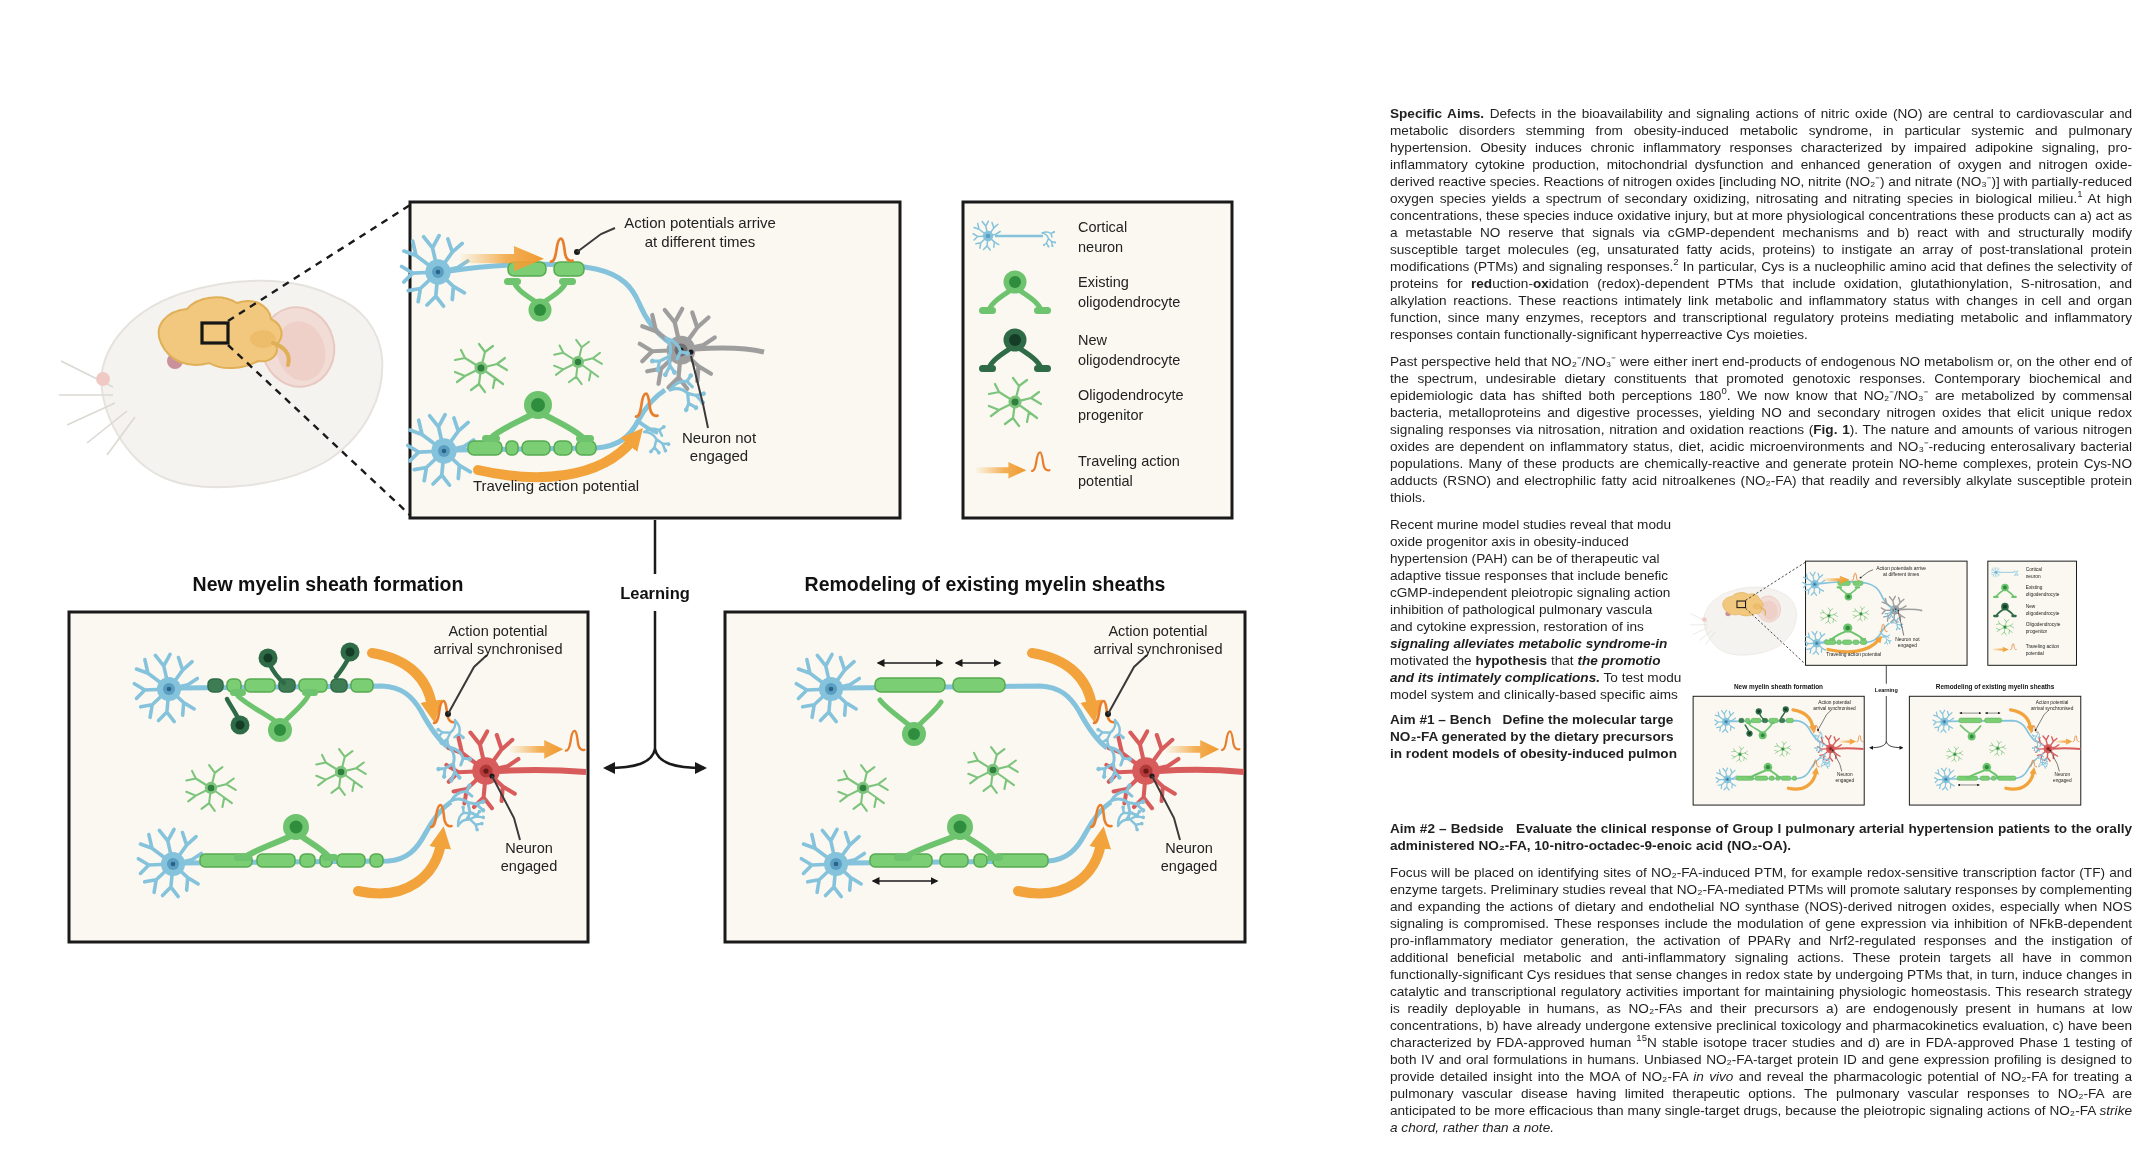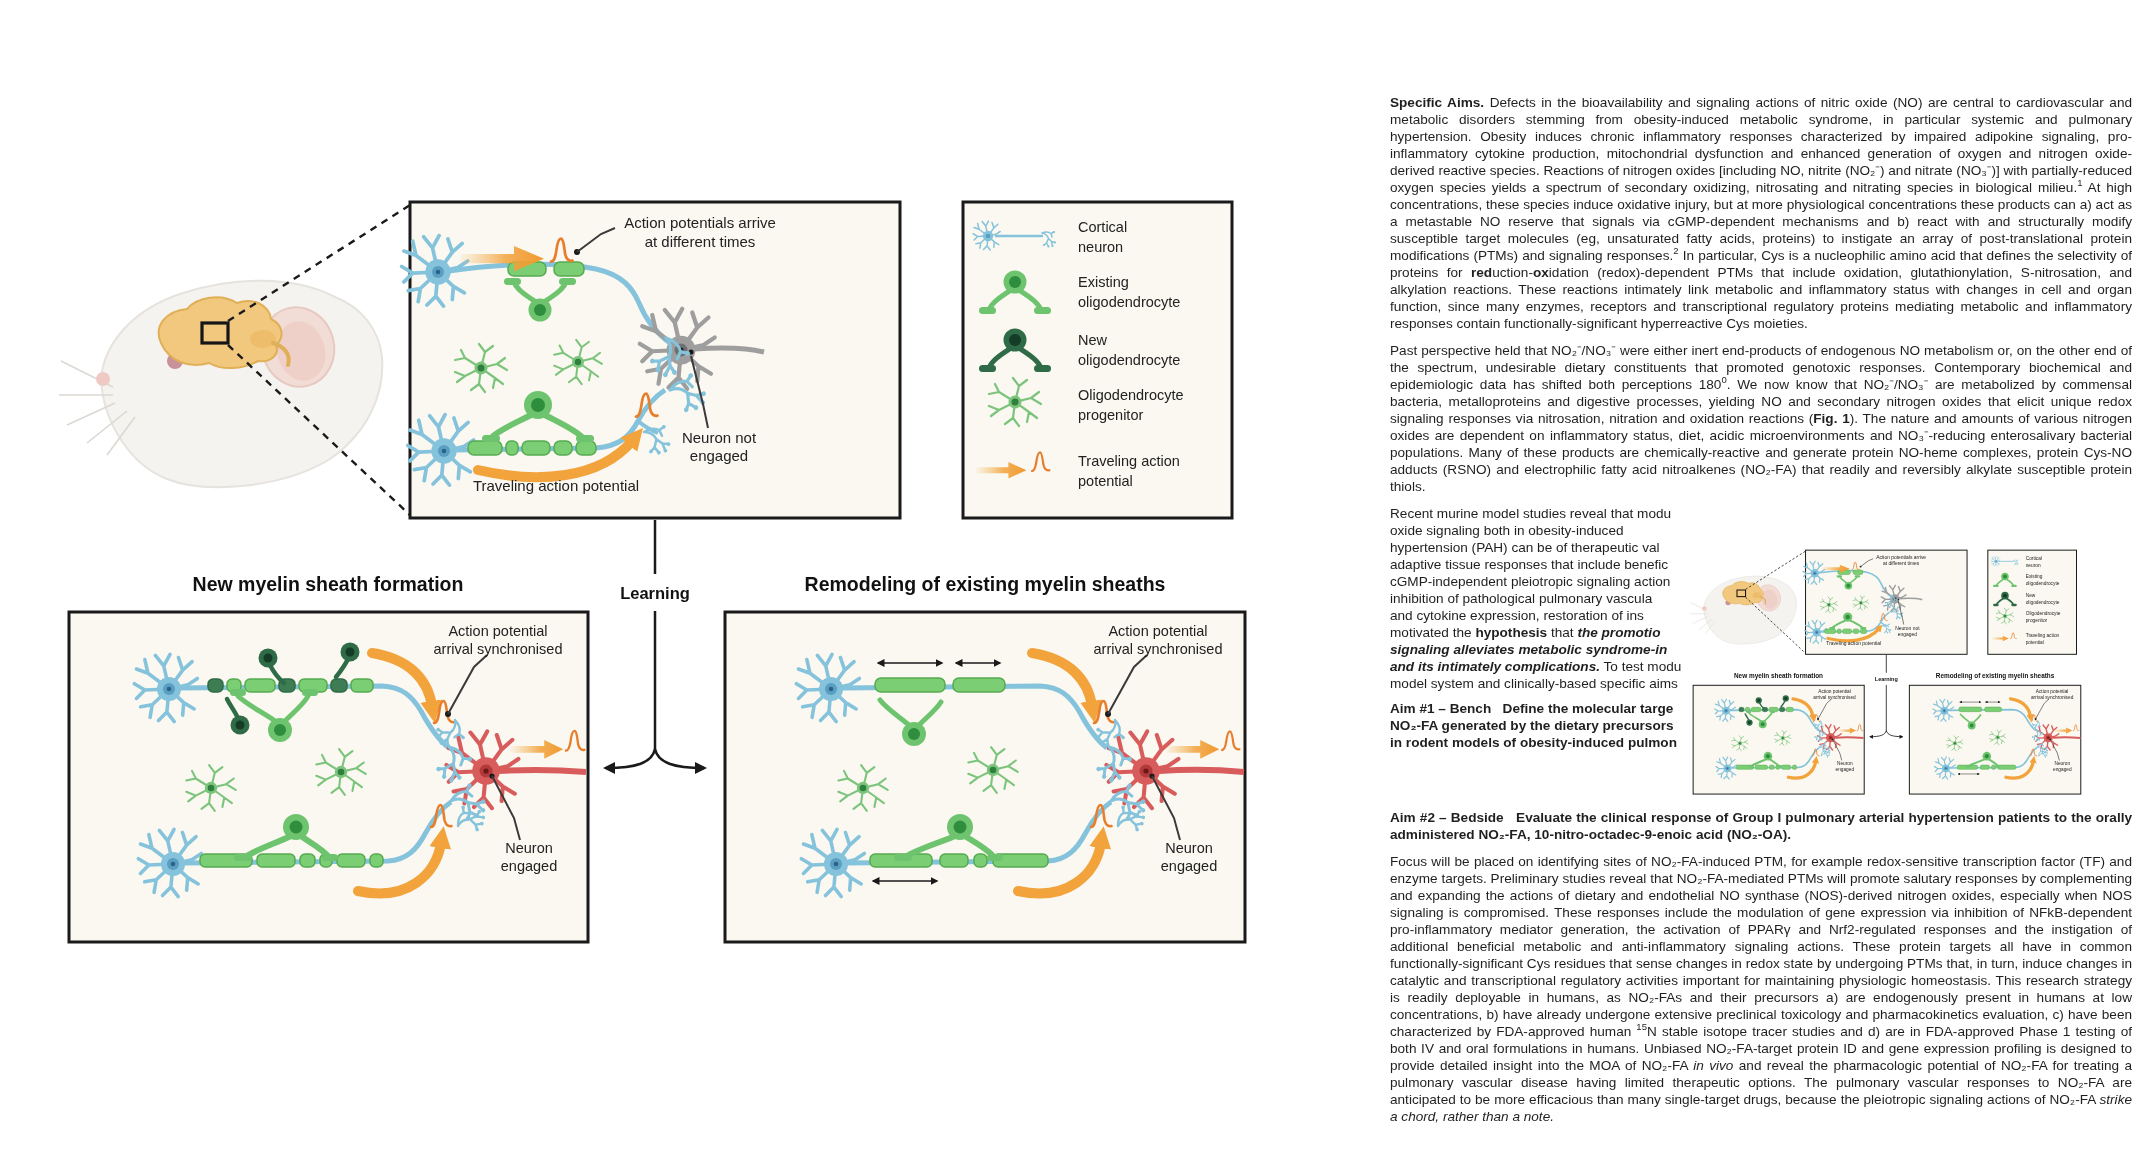--- a/index.html
+++ b/index.html
@@ -11,21 +11,21 @@
   .flabel{font-size:15px;fill:#222;font-weight:500;}
   .flabel-s{font-size:14.5px;fill:#222;font-weight:500;}
   .ftitle{font-size:19.5px;font-weight:700;fill:#111;}
   .llabel{font-size:14.5px;fill:#222;font-weight:500;}
   .learn{font-size:16.5px;font-weight:700;fill:#111;}
   .ptr{stroke:#3a3a3a;stroke-width:2;fill:none;}
   
   .doc{position:absolute;left:1390px;top:60px;width:742px;color:#1f1f1f;
        font-size:13.6px;line-height:17px;}
   .doc p{margin:0 0 10px 0;text-align:justify;}
-  .doc p.first{margin-top:34px;}
+  .doc p.first{margin-top:45px;}
   .wrapblock{position:relative;min-height:304px;}
   .ln{white-space:nowrap;height:17px;text-align:left;}
   .aim1{margin-top:8px;font-weight:700;}
   .aim2{font-weight:700;}
   .minifig{position:absolute;left:292px;top:28px;width:402px;height:267px;}
 </style>
 </head>
 <body>
 
 <svg id="figure-svg" width="1210" height="810" viewBox="0 0 1210 810">
@@ -397,28 +397,28 @@
   </g>
 </svg>
 
 <div class="doc">
   <p class="first"><span style="font-weight: 700;">Specific Aims.</span><span> Defects in the bioavailability and signaling actions of nitric oxide (NO) are central to cardiovascular and metabolic disorders stemming from obesity-induced metabolic syndrome, in particular systemic and pulmonary hypertension. Obesity induces chronic inflammatory responses characterized by impaired adipokine signaling, pro-inflammatory cytokine production, mitochondrial dysfunction and enhanced generation of oxygen and nitrogen oxide-derived reactive species. Reactions of nitrogen oxides [including NO, nitrite (NO₂⁻) and nitrate (NO₃⁻)] with partially-reduced oxygen species yields a spectrum of secondary oxidizing, nitrosating and nitrating species in biological milieu.</span><span style="vertical-align: super; font-size: 70%; line-height: 0;">1</span><span> At high concentrations, these species induce oxidative injury, but at more physiological concentrations these products can a) act as a metastable NO reserve that signals via cGMP-dependent mechanisms and b) react with and structurally modify susceptible target molecules (eg, unsaturated fatty acids, proteins) to instigate an array of post-translational protein modifications (PTMs) and signaling responses.</span><span style="vertical-align: super; font-size: 70%; line-height: 0;">2</span><span> In particular, Cys is a nucleophilic amino acid that defines the selectivity of proteins for </span><span style="font-weight: 700;">red</span><span>uction-</span><span style="font-weight: 700;">ox</span><span>idation (redox)-dependent PTMs that include oxidation, glutathionylation, S-nitrosation, and alkylation reactions. These reactions intimately link metabolic and inflammatory status with changes in cell and organ function, since many enzymes, receptors and transcriptional regulatory proteins mediating metabolic and inflammatory responses contain functionally-significant hyperreactive Cys moieties.</span></p>
   <p><span>Past perspective held that NO₂⁻/NO₃⁻ were either inert end-products of endogenous NO metabolism or, on the other end of the spectrum, undesirable dietary constituents that promoted genotoxic responses. Contemporary biochemical and epidemiologic data has shifted both perceptions 180</span><span style="vertical-align: super; font-size: 70%; line-height: 0;">0</span><span>. We now know that NO₂⁻/NO₃⁻ are metabolized by commensal bacteria, metalloproteins and digestive processes, yielding NO and secondary nitrogen oxides that elicit unique redox signaling responses via nitrosation, nitration and oxidation reactions (</span><span style="font-weight: 700;">Fig. 1</span><span>). The nature and amounts of various nitrogen oxides are dependent on inflammatory status, diet, acidic microenvironments and NO₃⁻-reducing enterosalivary bacterial populations. Many of these products are chemically-reactive and generate protein NO-heme complexes, protein Cys-NO adducts (RSNO) and electrophilic fatty acid nitroalkenes (NO₂-FA) that readily and reversibly alkylate susceptible protein thiols.</span></p>
 
   <div class="wrapblock">
     <div>
       <div class="ln"><span>Recent murine model studies reveal that modu</span></div>
-      <div class="ln"><span>oxide signaling both in obesity-induced</span></div>
+      <div class="ln"><span>oxide progenitor axis in obesity-induced</span></div>
       <div class="ln"><span>hypertension (PAH) can be of therapeutic val</span></div>
       <div class="ln"><span>adaptive tissue responses that include benefic</span></div>
       <div class="ln"><span>cGMP-independent pleiotropic signaling action</span></div>
       <div class="ln"><span>inhibition of pathological pulmonary vascula</span></div>
       <div class="ln"><span>and cytokine expression, restoration of ins</span></div>
+      <div class="ln"><span style="font-weight: 700; font-style: italic;">signaling alleviates metabolic syndrome-in</span></div>
       <div class="ln"><span>motivated the </span><span style="font-weight: 700;">hypothesis</span><span> that </span><span style="font-weight: 700; font-style: italic;">the promotio</span></div>
-      <div class="ln"><span style="font-weight: 700; font-style: italic;">signaling alleviates metabolic syndrome-in</span></div>
       <div class="ln"><span style="font-weight: 700; font-style: italic;">and its intimately complications.</span><span> To test modu</span></div>
       <div class="ln"><span>model system and clinically-based specific aims</span></div>
     </div>
     <div class="aim1">
       <div class="ln">Aim #1 – Bench&nbsp;&nbsp; Define the molecular targe</div>
       <div class="ln">NO₂-FA generated by the dietary precursors</div>
       <div class="ln">in rodent models of obesity-induced pulmon</div>
     </div>
     <svg class="minifig" viewBox="0 0 1210 810">
       <use href="#fig1"></use>

